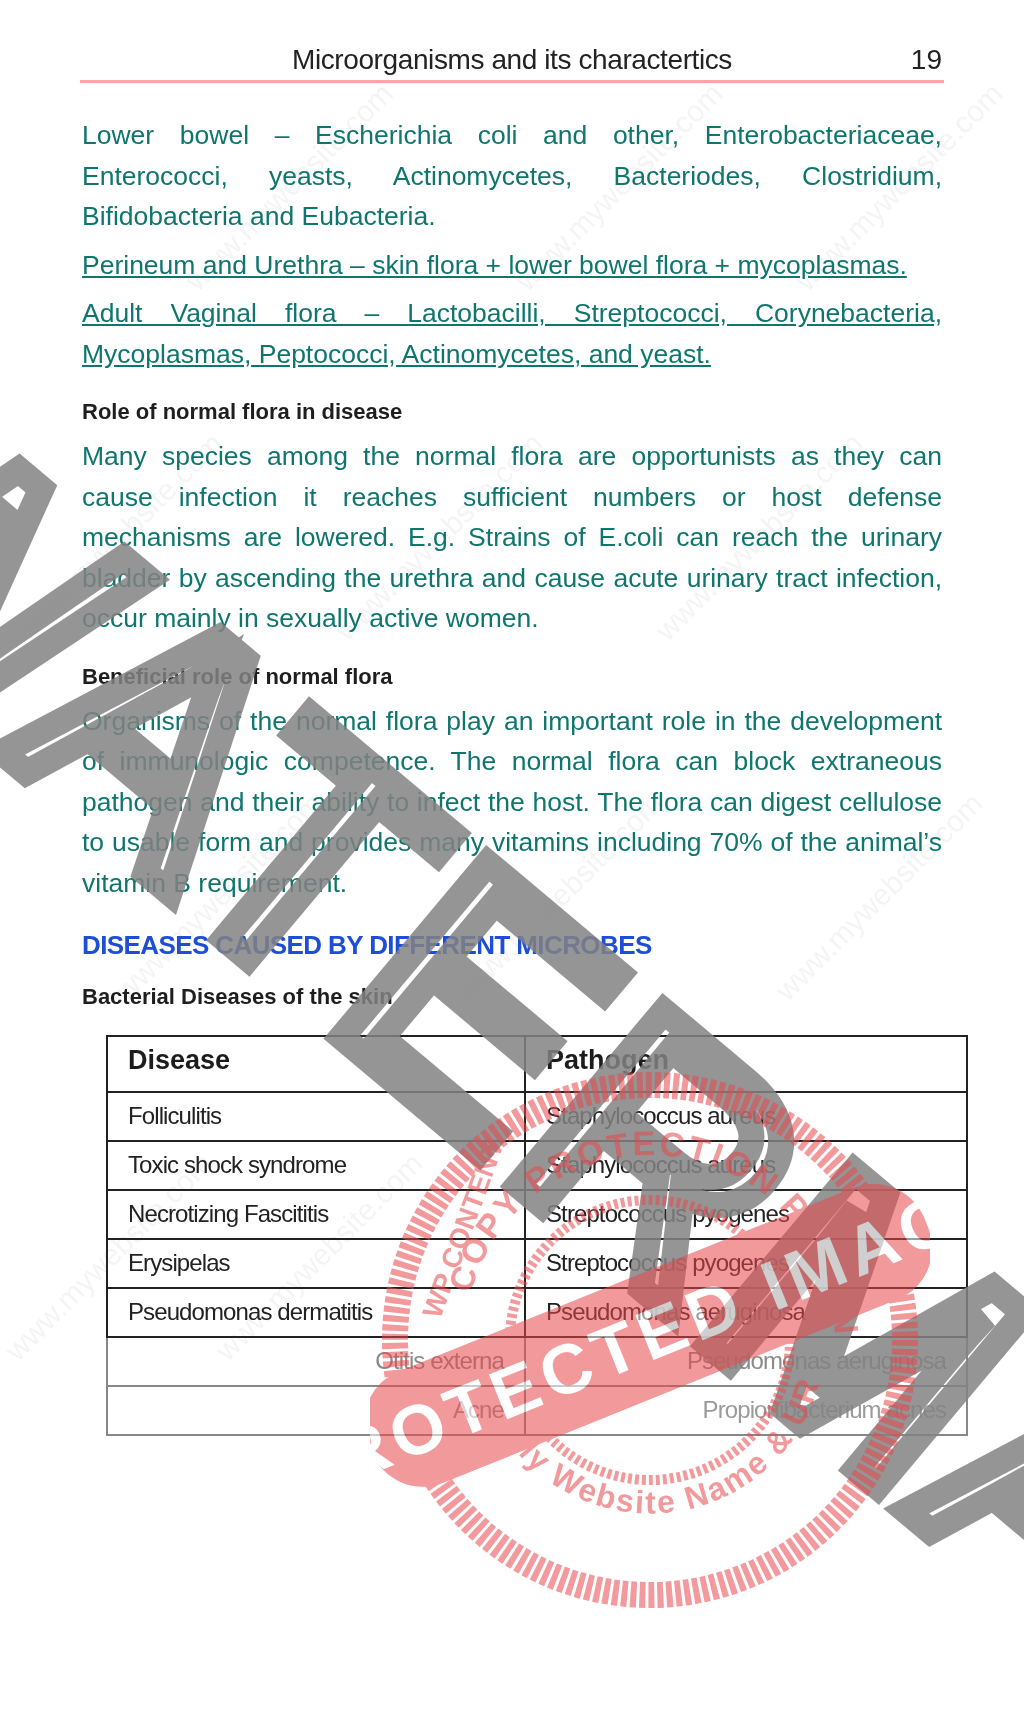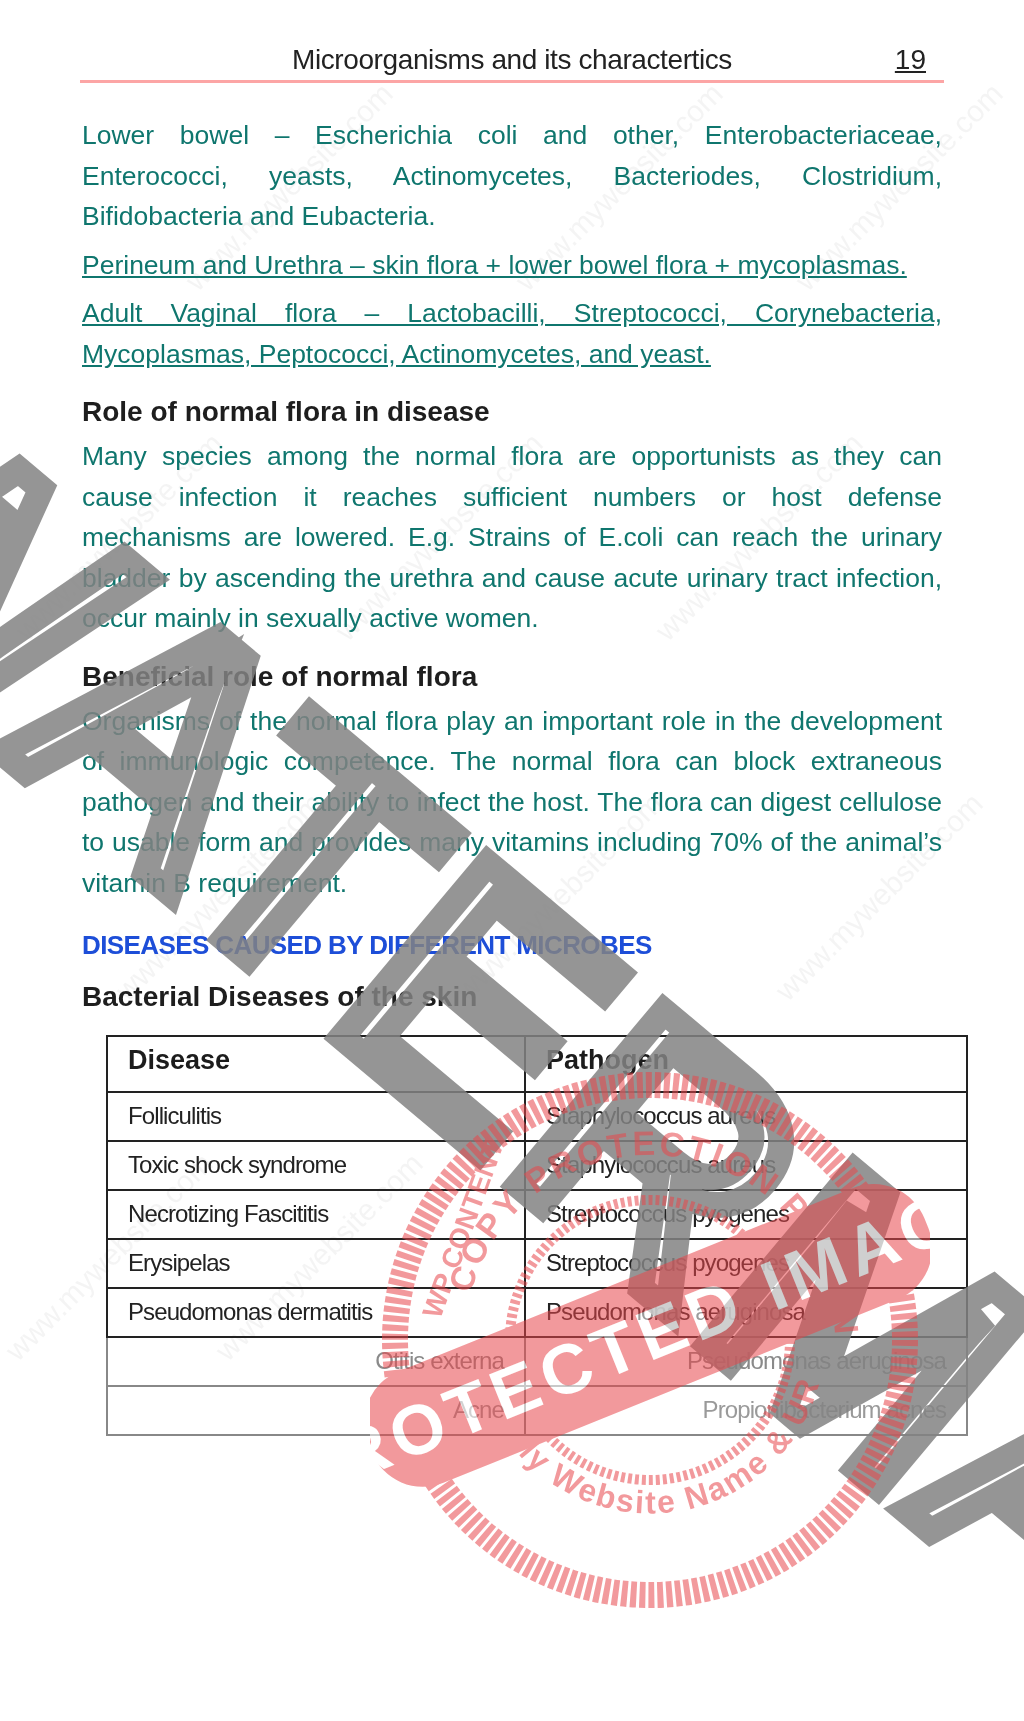--- a/index.html
+++ b/index.html
@@ -18,31 +18,31 @@
 
     .running-head {
       position: absolute; left: 80px; top: 40px; width: 864px; height: 40px;
       border-bottom: 3px solid #fca5a5;
     }
     .running-head .title {
       position: absolute; left: 0; right: 0; top: 4px; text-align: center;
       font-size: 28px; letter-spacing: -0.4px; color: #222;
     }
     .running-head .pageno {
-      position: absolute; right: 18px; top: 4px; font-size: 28px; color: #222; text-decoration: underline;
+      position: absolute; right: 2px; top: 4px; font-size: 28px; color: #222;
     }
 
     .content { position: absolute; left: 82px; top: 115px; width: 860px; }
     p.body {
       margin: 0; font-size: 26.5px; line-height: 40.5px; text-align: justify;
       color: #0f766e;
     }
     p.body + p.body { margin-top: 8px; text-decoration: underline; }
     h3.sub {
-      margin: 0; font-size: 28px; font-weight: bold; color: #1e1e1e;
+      margin: 0; font-size: 22px; font-weight: bold; color: #1e1e1e;
       line-height: 40px;
     }
     .gap-a { height: 18px; }
     .gap-b { height: 4px; }
     .gap-c { height: 22px; }
     h2.caps {
       margin: 0; font-size: 26px; font-weight: bold; color: #1d4ed8;
       letter-spacing: -0.6px; line-height: 40px;
     }
 

